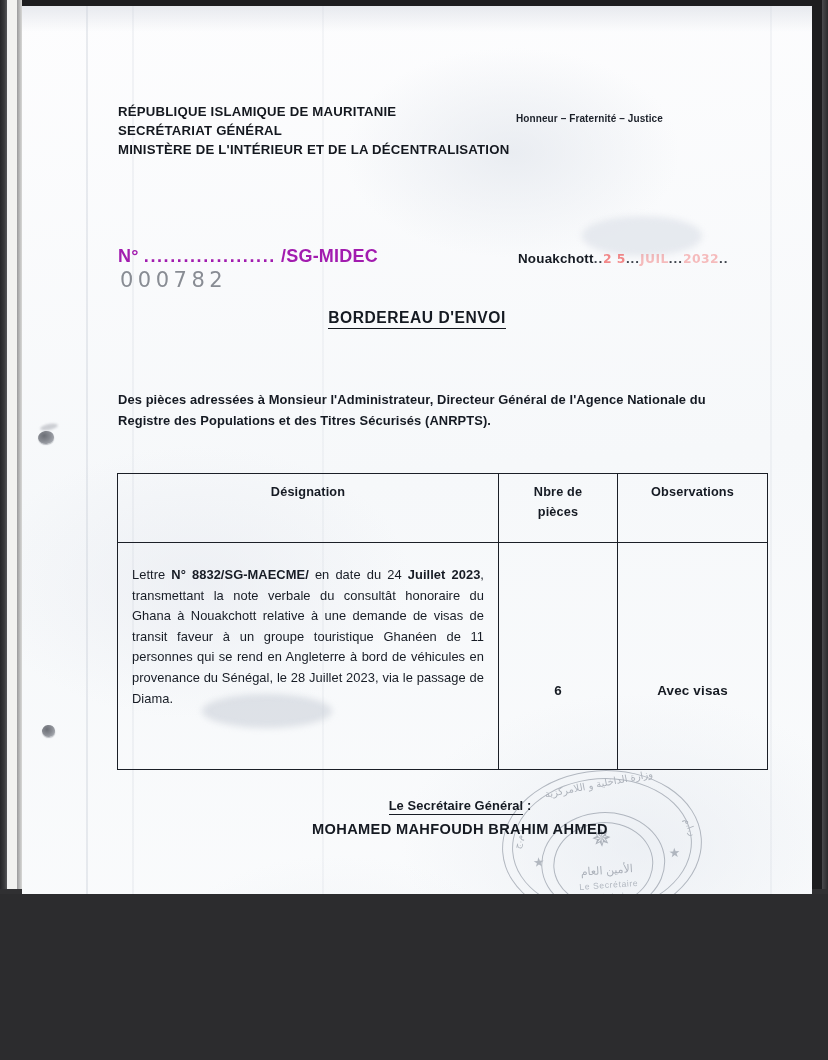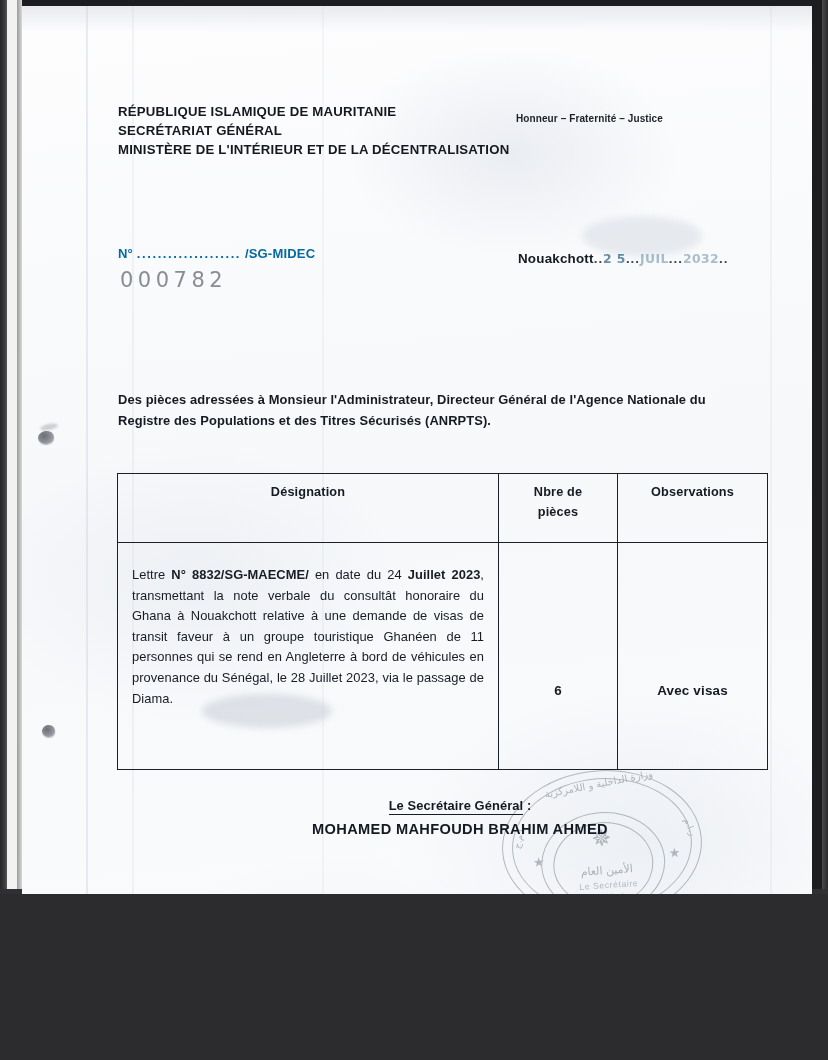--- a/index.html
+++ b/index.html
@@ -142,25 +142,25 @@
     font-weight: bold;
     letter-spacing: .1px;
     color: #1b2029;
   }
 
   
   .refline {
     position: absolute;
     left: 96px;
     top: 240px;
-    font-size: 13px;
+    font-size: 18px;
     font-weight: bold;
     letter-spacing: .2px;
     white-space: nowrap;
-    color: #0369a1;
+    color: #a21caf;
   }
   .refline .dots {
     letter-spacing: 1.6px;
     font-weight: bold;
   }
   .refnum {
     position: absolute;
     left: 98px;
     top: 262px;
     font-size: 21px;
@@ -172,21 +172,21 @@
   .placedate {
     position: absolute;
     left: 496px;
     top: 245px;
     font-size: 13.4px;
     font-weight: bold;
     letter-spacing: .2px;
     white-space: nowrap;
   }
   .placedate .stamp-date {
-    color: #0c4a6e;
+    color: #ef4444;
     letter-spacing: .4px;
     opacity: .62;
     font-family: "DejaVu Sans", sans-serif;
     font-size: 12.4px;
   }
   .placedate .fade-mo {
     opacity: .34;
   }
   .placedate .dots { letter-spacing: 1px; color:#3f444d; }
 
@@ -430,20 +430,23 @@
         <span>N°</span>
         <span class="dots">....................</span>
         <span>/SG-MIDEC</span>
       </div>
       <div class="refnum">000782</div>
 
       <div class="placedate">
         <span>Nouakchott</span><span class="dots">..</span><span class="stamp-date">2 5</span><span class="dots">...</span><span class="stamp-date fade-mo">JUIL</span><span class="dots">...</span><span class="stamp-date fade-mo">2032</span><span class="dots">..</span>
       </div>
 
+      <div class="doc-title">
+        <span>BORDEREAU D'ENVOI</span>
+      </div>
 
       <div class="intro">Des pièces adressées à Monsieur l'Administrateur, Directeur Général de l'Agence Nationale du Registre des Populations et des Titres Sécurisés (ANRPTS).</div>
 
       <table class="tbl">
         <thead>
           <tr>
             <th class="col-desig">Désignation</th>
             <th class="col-nbre">
               <div>Nbre de</div>
               <div>pièces</div>

